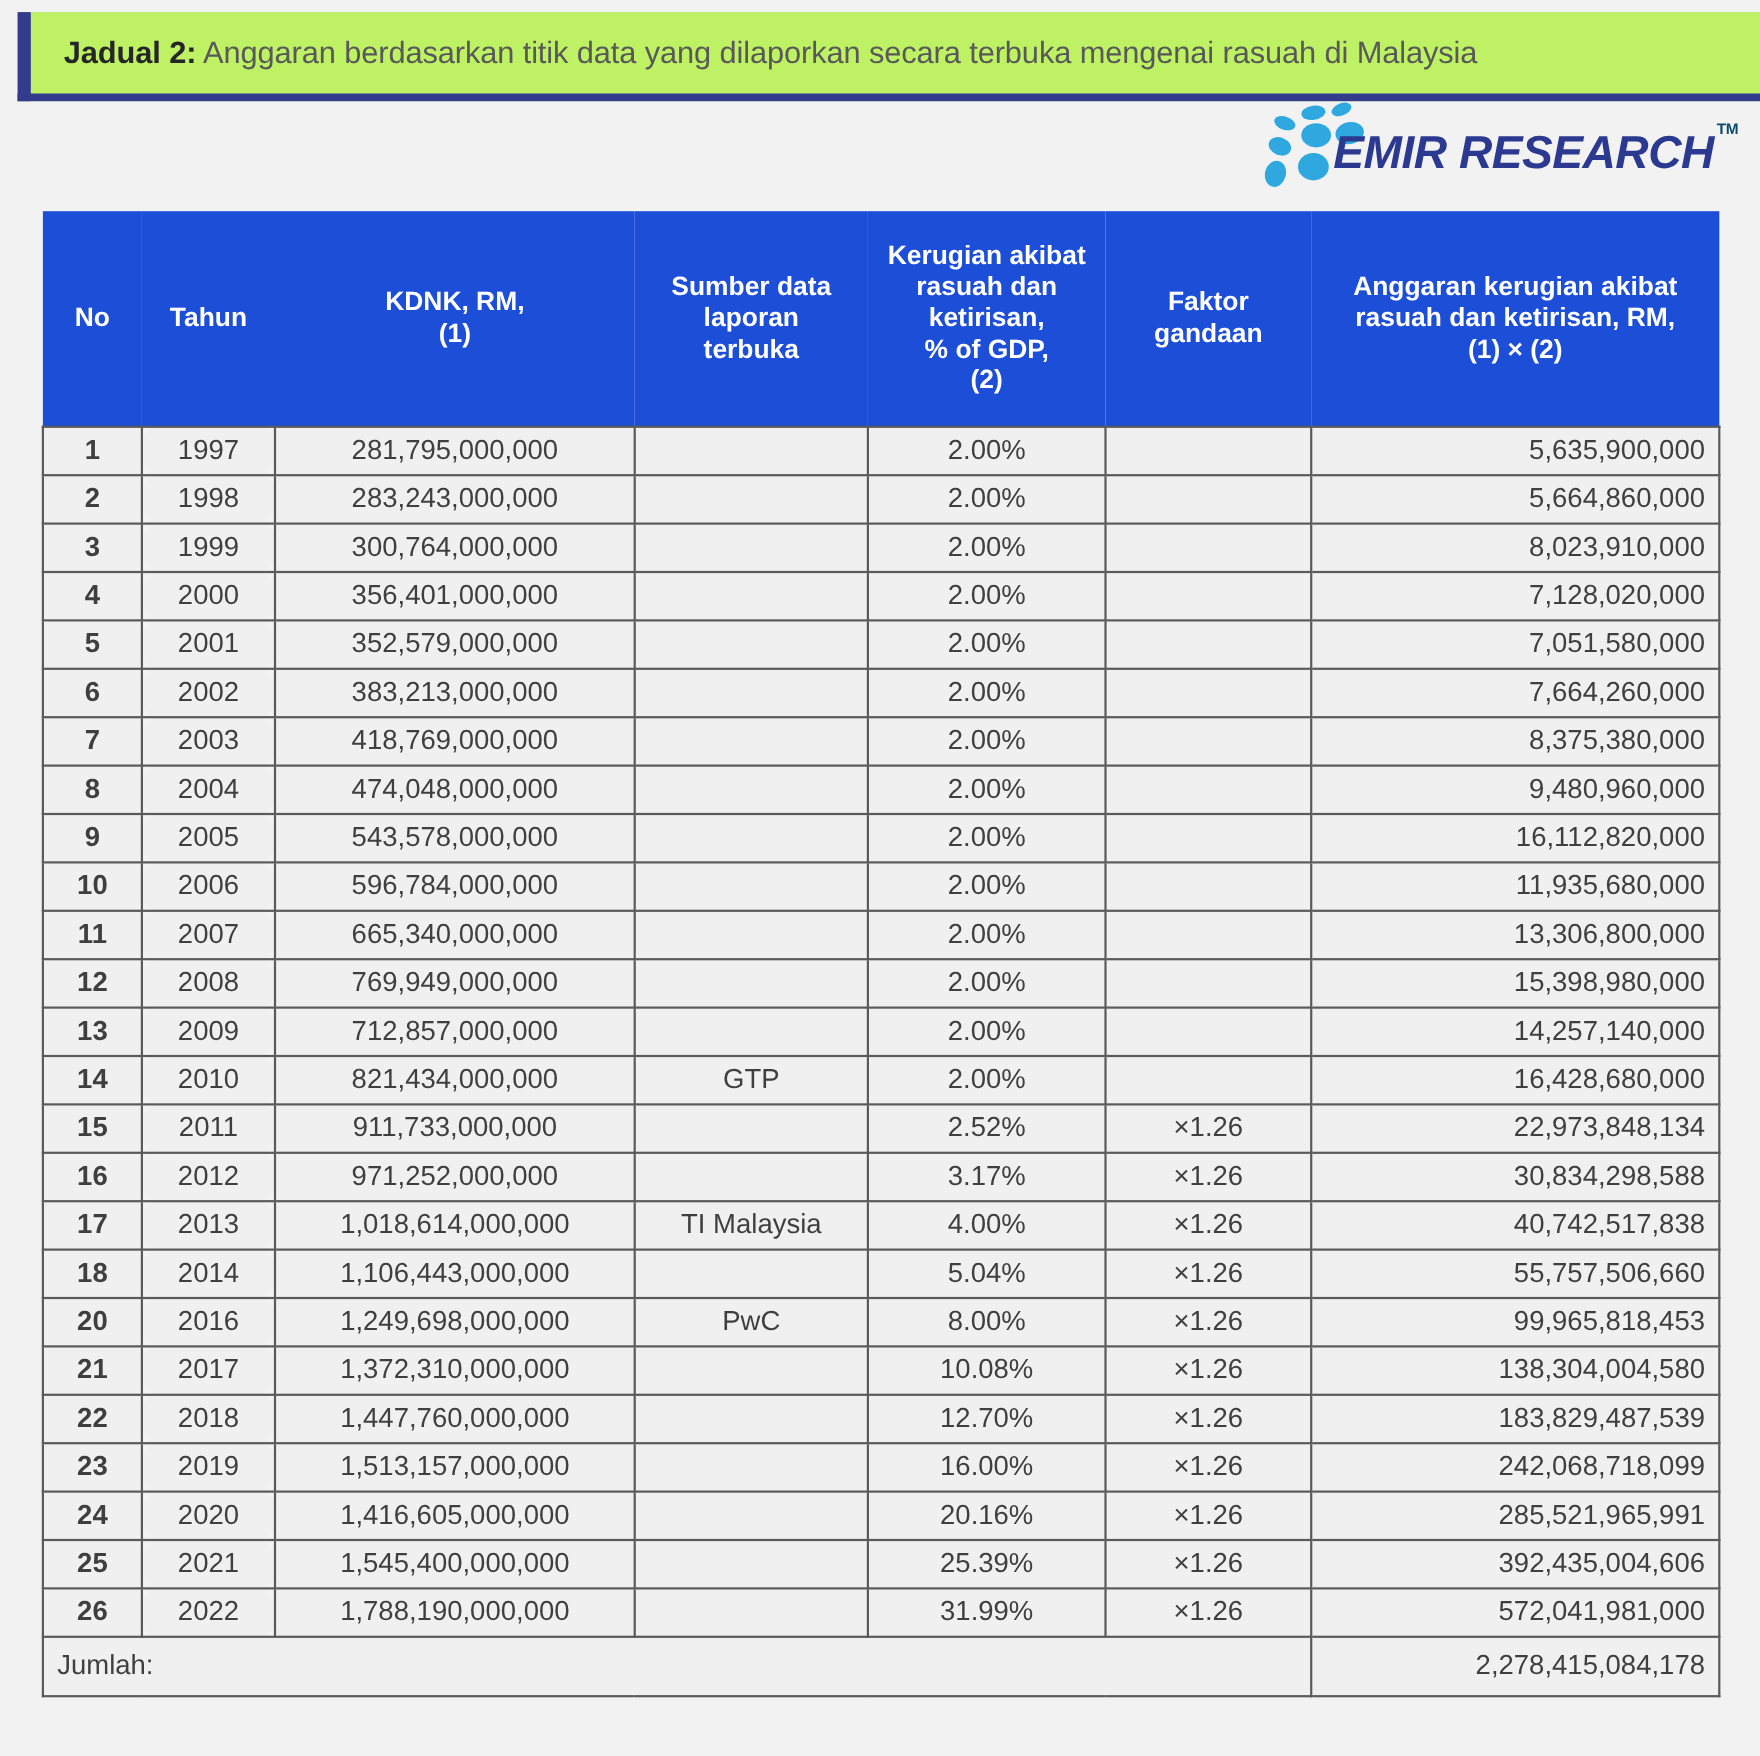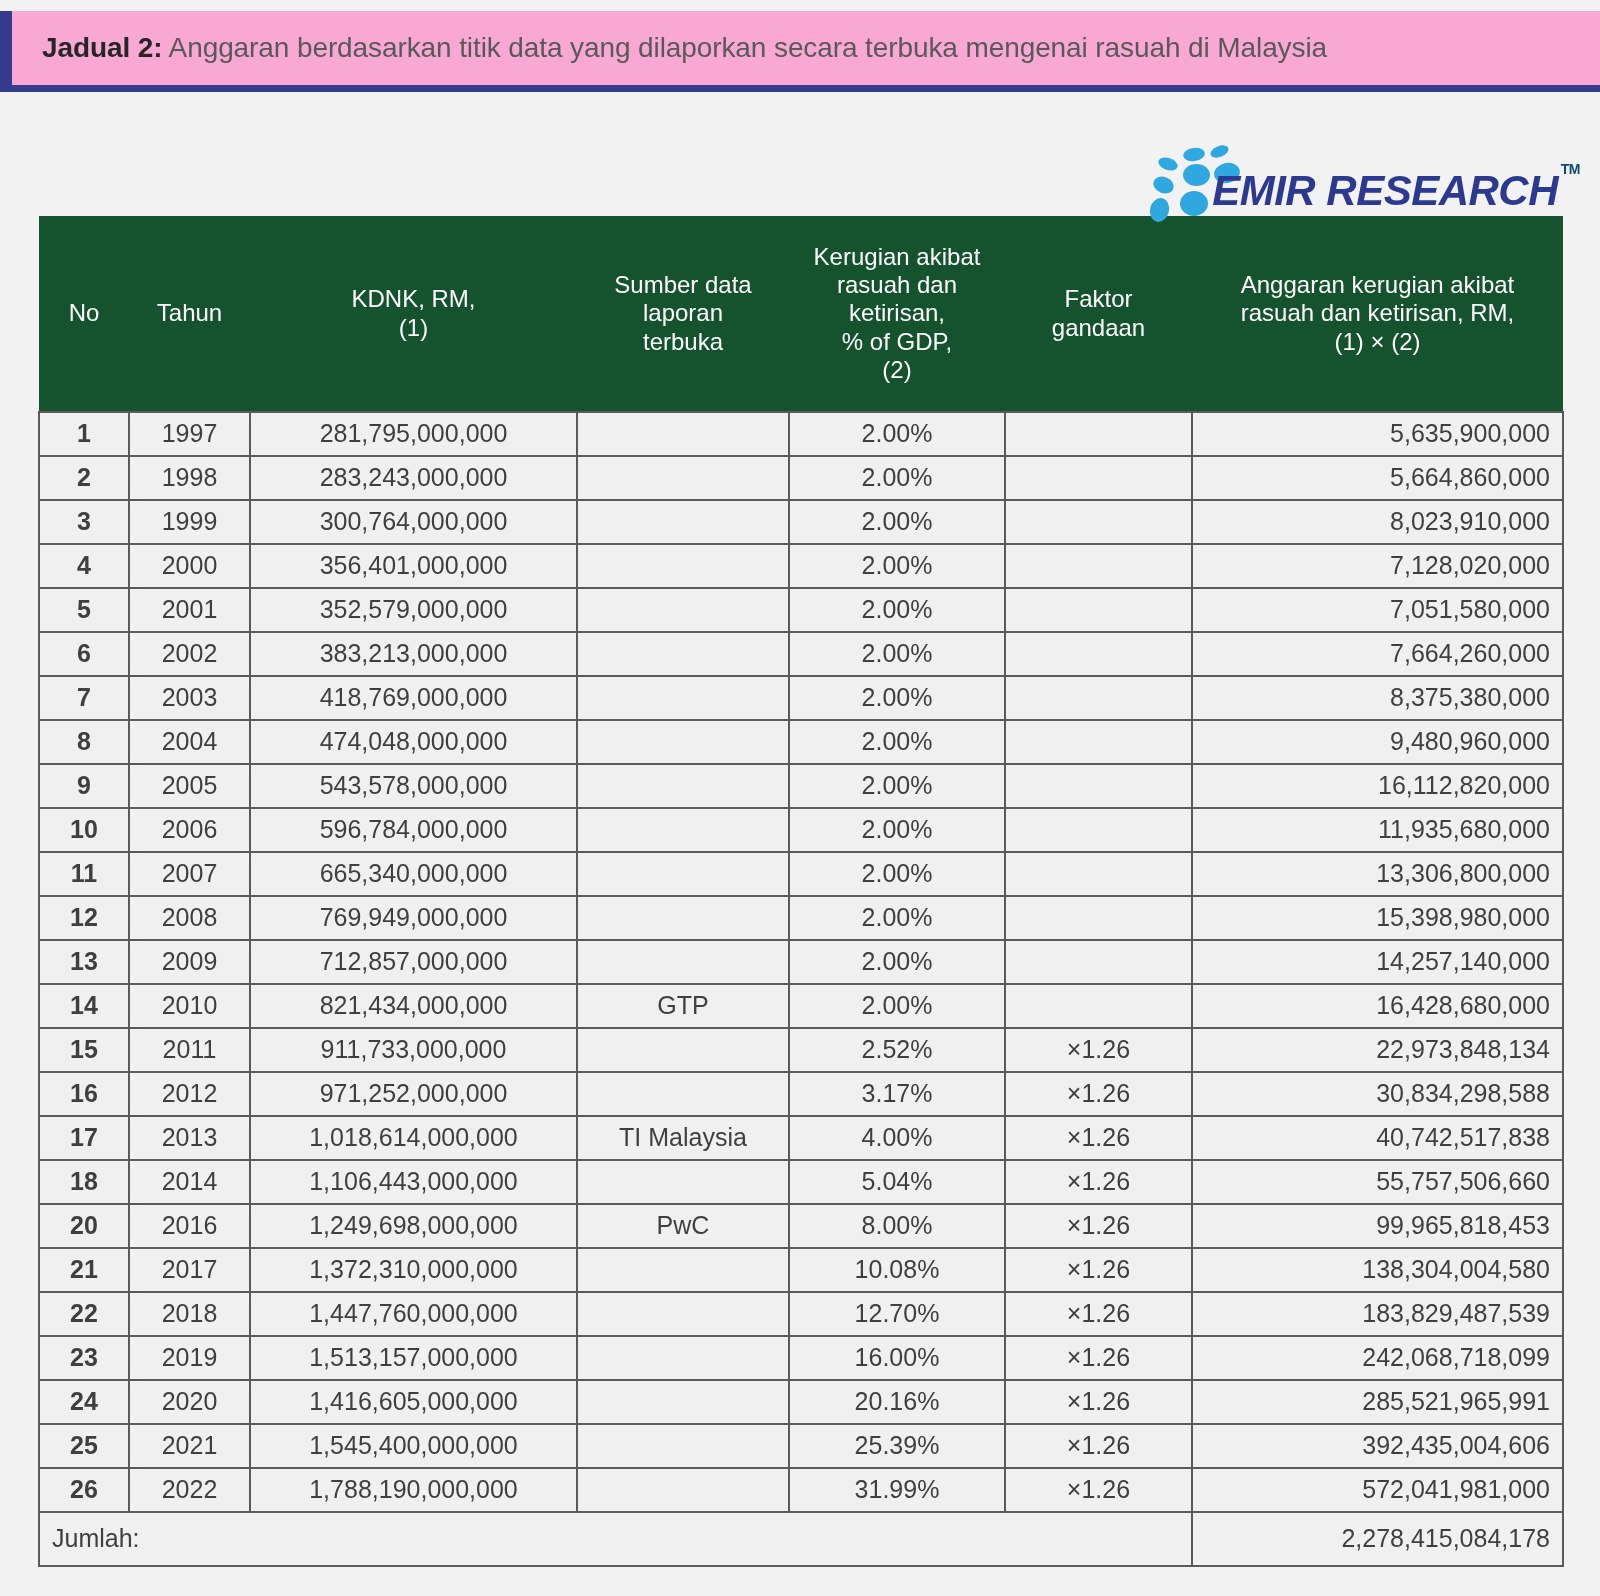--- a/index.html
+++ b/index.html
@@ -11,46 +11,46 @@
     height: 1596px;
     background: #f2f2f2;
     font-family: "Liberation Sans", sans-serif;
     color: #3f3f3f;
     overflow: hidden;
   }
 
   
   .title-banner {
     position: relative;
-    margin: 11px 0 0 0;
+    margin: 11px 0 0 16px;
     height: 81px;
-    background: #f9a8d4;
+    background: #bef264;
     border-left: 12px solid #333c8c;
     border-bottom: 7px solid #333c8c;
     box-sizing: border-box;
     display: flex;
     align-items: center;
   }
   .title-text {
     padding-left: 30px;
     font-size: 28px;
     color: #595959;
     white-space: nowrap;
     letter-spacing: -0.1px;
   }
   .title-text .lead {
     font-weight: bold;
     color: #262626;
   }
 
   
   .logo-area {
-    height: 124px;
+    height: 100px;
     display: flex;
-    align-items: flex-end;
+    align-items: flex-start;
     justify-content: flex-end;
     padding-right: 42px;
     box-sizing: border-box;
   }
   .logo {
     display: flex;
     align-items: flex-end;
     position: relative;
     height: 72px;
   }
@@ -91,23 +91,23 @@
   .table-wrap {
     margin: 0 38px 0 38px;
   }
   table.data {
     border-collapse: collapse;
     width: 1524px;
     table-layout: fixed;
     font-size: 25px;
   }
   table.data th {
-    background: #14532d;
+    background: #1d4ed8;
     color: #ffffff;
-    font-weight: normal;
+    font-weight: bold;
     font-size: 24px;
     line-height: 1.18;
     padding: 12px 10px;
     vertical-align: middle;
     border: none;
   }
   thead tr { height: 196px; }
 
   table.data td {
     background: #eff0ef;

